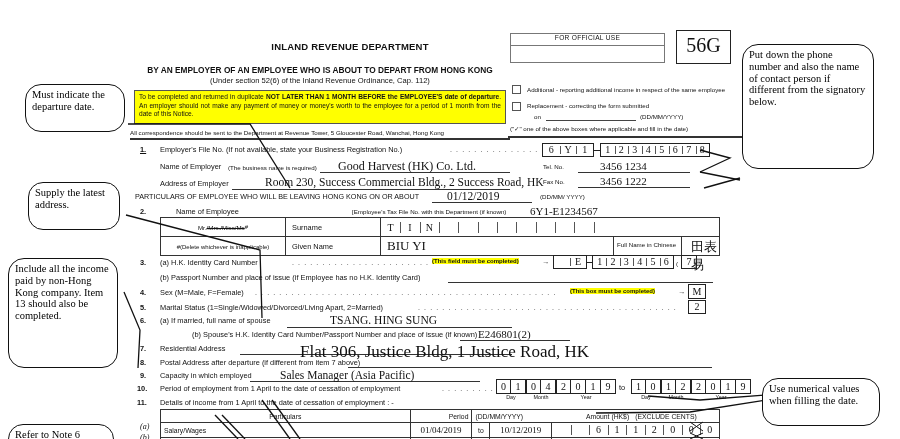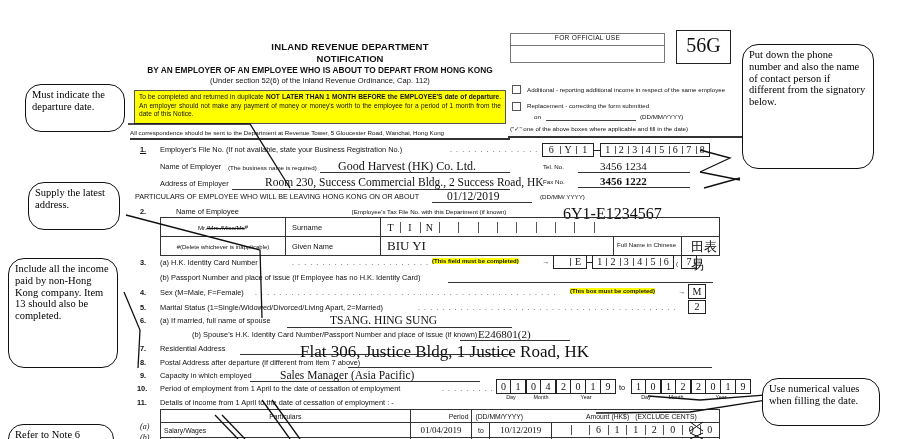--- a/index.html
+++ b/index.html
@@ -81,21 +81,20 @@
            font-family:"Liberation Serif",serif;font-size:10.5px;line-height:1.12;padding:4px 6px;
            box-sizing:border-box;color:#000;}
   svg.lead{position:absolute;left:0;top:0;width:900px;height:439px;overflow:visible;pointer-events:none;}
 </style>
 </head>
 <body>
 
 <div class="page">
 
   <div class="abs title1">INLAND REVENUE DEPARTMENT</div>
-  <div class="abs title2">NOTIFICATION</div>
   <div class="abs title3">BY AN EMPLOYER OF AN EMPLOYEE WHO IS ABOUT TO DEPART FROM HONG KONG</div>
   <div class="abs title4">(Under section 52(6) of the Inland Revenue Ordinance, Cap. 112)</div>
 
   <div class="abs notice"><span>To be completed and returned in duplicate </span><b>NOT LATER THAN 1 MONTH BEFORE the EMPLOYEE'S date of departure</b><span>.    An employer should not make any payment of money or money's worth to the employee for a period of 1 month from the date of this Notice.</span></div>
 
   <div class="abs corr">All correspondence should be sent to the Department at Revenue Tower, 5 Gloucester Road, Wanchai, Hong Kong</div>
   <div class="abs" style="left:130px;top:138px;width:380px;height:1.6px;background:#333;"></div>
 
   <div class="abs ou-box"></div>
   <div class="abs ou-lbl">FOR OFFICIAL USE</div>
@@ -149,32 +148,32 @@
   <div class="abs lbl" style="left:160px;top:179px;">Address of Employer</div>
   <div class="abs" style="left:232px;top:189px;width:278px;height:1px;background:#333;"></div>
   <div class="abs hand" style="left:265px;top:176px;font-size:11.5px;">Room 230, Success Commercial Bldg., 2 Success Road, HK</div>
 
   <div class="abs lbl-sm" style="left:543px;top:163px;">Tel. No.</div>
   <div class="abs" style="left:578px;top:172px;width:112px;height:1px;background:#333;"></div>
   <div class="abs hand" style="left:600px;top:160px;font-size:11px;">3456 1234</div>
 
   <div class="abs lbl-sm" style="left:543px;top:178px;">Fax No.</div>
   <div class="abs" style="left:578px;top:187px;width:112px;height:1px;background:#333;"></div>
-  <div class="abs hand" style="left:600px;top:175px;font-size:11px;font-weight:bold;">3456 1222</div>
+  <div class="abs hand" style="left:600px;top:175px;font-size:11px;">3456 1222</div>
 
   <div class="abs lbl" style="left:135px;top:192px;font-size:7.2px;">PARTICULARS OF EMPLOYEE WHO WILL BE LEAVING HONG KONG ON OR ABOUT</div>
   <div class="abs" style="left:432px;top:202px;width:100px;height:1px;background:#333;"></div>
   <div class="abs hand" style="left:447px;top:190px;font-size:11.5px;">01/12/2019</div>
   <div class="abs lbl-sm" style="left:540px;top:193px;">(DD/MM/ YYYY)</div>
 
   <div class="abs num" style="left:140px;top:207px;">2.</div>
   <div class="abs lbl" style="left:176px;top:207px;">Name of Employee</div>
   <div class="abs lbl-sm" style="left:352px;top:208px;">[Employee's Tax File No. with this Department (if known)</div>
   <div class="abs" style="left:505px;top:217px;width:120px;height:1px;background:#333;"></div>
-  <div class="abs hand" style="left:530px;top:205px;font-size:16px;margin-left:33px;">6Y1-E1234567</div>
+  <div class="abs hand" style="left:530px;top:205px;font-size:11px;">6Y1-E1234567</div>
 
   <div class="abs ntab" style="left:160px;top:217px;width:560px;height:39px;">
     <div class="c1">
       <div class="nrow top ctr" style="justify-content:center;">
         <span class="lbl-sm">Mr.</span>
           <span class="lbl-sm strike">/Mrs./Miss/Ms</span>
           <span class="xs" style="vertical-align:super;">#</span>
       </div>
       <div class="nrow ctr" style="justify-content:center;">
         <span class="xs" style="vertical-align:super;">#</span>
@@ -392,21 +391,21 @@
     <path d="M262,400 L290,439" stroke="#111" stroke-width="1.3" fill="none"></path>
     <path d="M272,400 L300,439" stroke="#111" stroke-width="1.3" fill="none"></path>
     <path d="M215,415 L238,439" stroke="#111" stroke-width="1.3" fill="none"></path>
     <path d="M222,415 L245,439" stroke="#111" stroke-width="1.3" fill="none"></path>
   </svg>
 
   <div class="callout" style="left:25px;top:84px;width:100px;height:48px;">
     <span>Must indicate the departure date.</span>
   </div>
 
-  <div class="callout" style="left:28px;top:182px;width:92px;height:48px;">
+  <div class="callout" style="left:28px;top:182px;width:92px;height:48px;border-radius:15px;">
     <span>Supply the latest address.</span>
   </div>
 
   <div class="callout" style="left:8px;top:258px;width:110px;height:110px;">
     <span>Include all the income paid by non-Hong Kong company. Item 13 should also be completed.</span>
   </div>
 
   <div class="callout" style="left:8px;top:424px;width:106px;height:30px;">
     <span>Refer to Note 6</span>
   </div>

